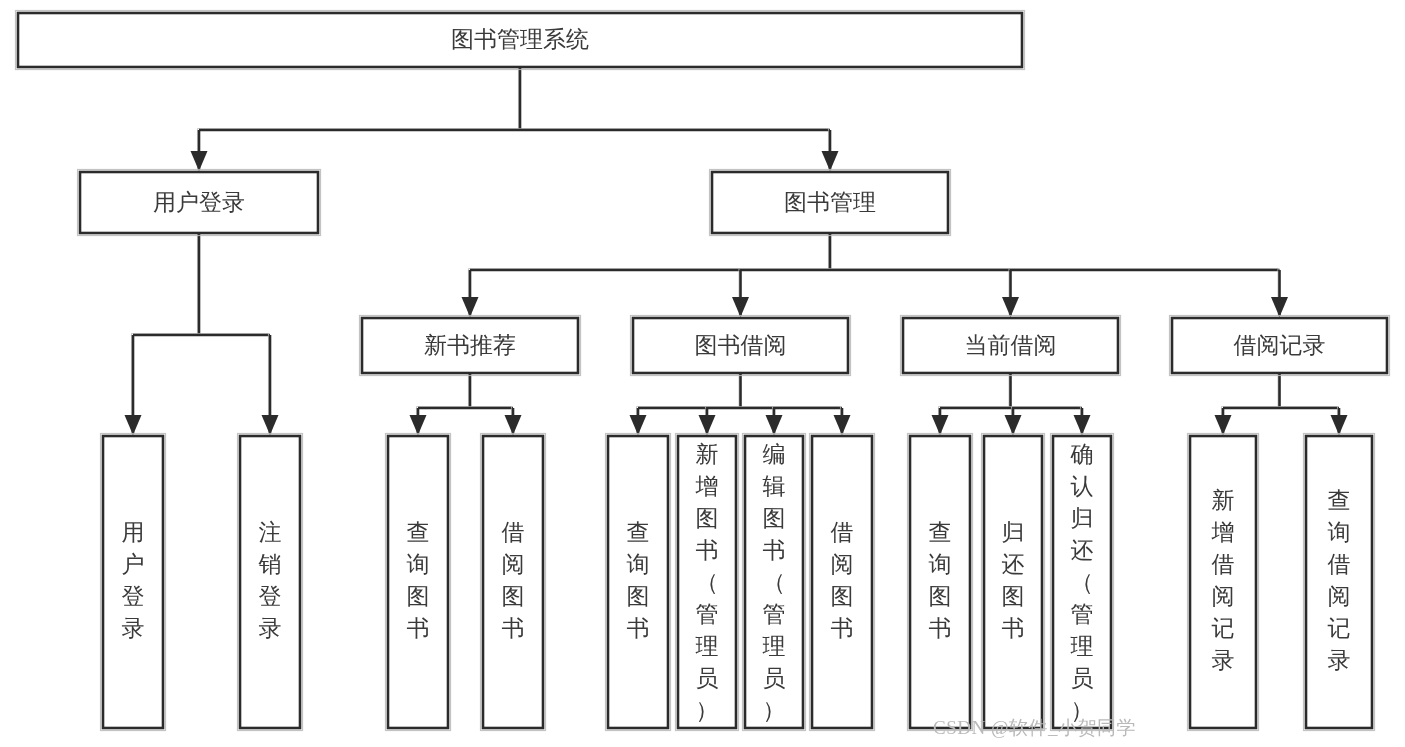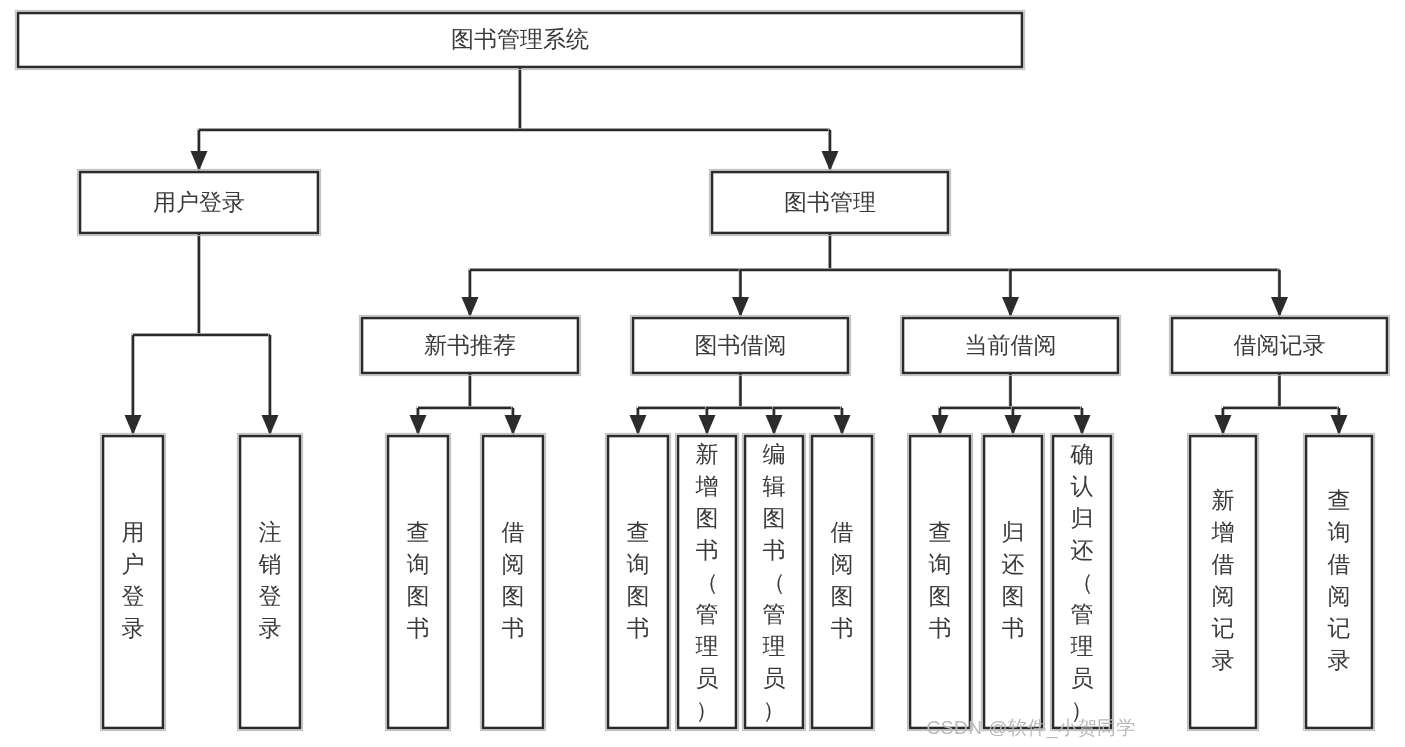--- a/index.html
+++ b/index.html
@@ -58,21 +58,21 @@
     fill: #3a3a3a;
     font-family: "Liberation Sans", "DejaVu Sans", sans-serif;
     font-size: 23px;
     text-anchor: middle;
     dominant-baseline: middle;
   }
   .watermark-text {
     position: absolute;
     right: 8px;
     bottom: 6px;
-    font-family: Liberation Sans, sans-serif;
+    font-family: Liberation Serif, serif;
     font-size: 19px;
     color: #b9b9b9;
     white-space: nowrap;
     letter-spacing: 0.5px;
     user-select: none;
   }
 </style>
 </head>
 <body>
 

